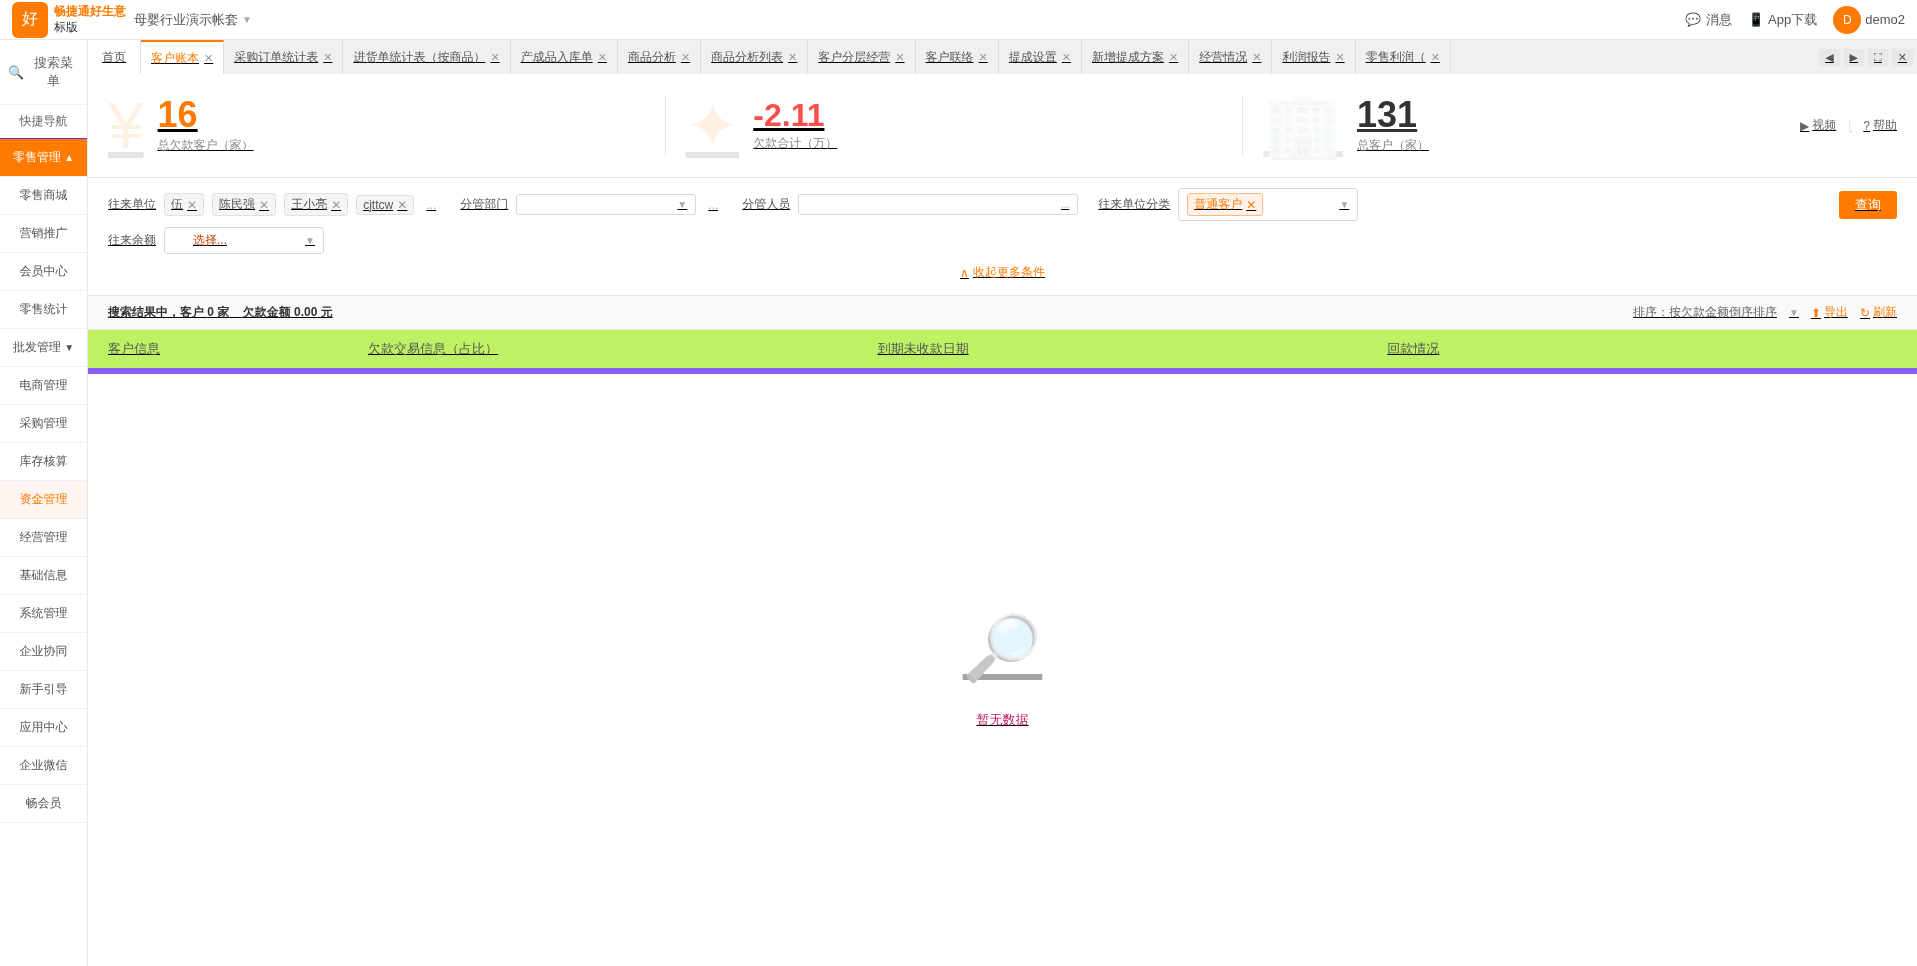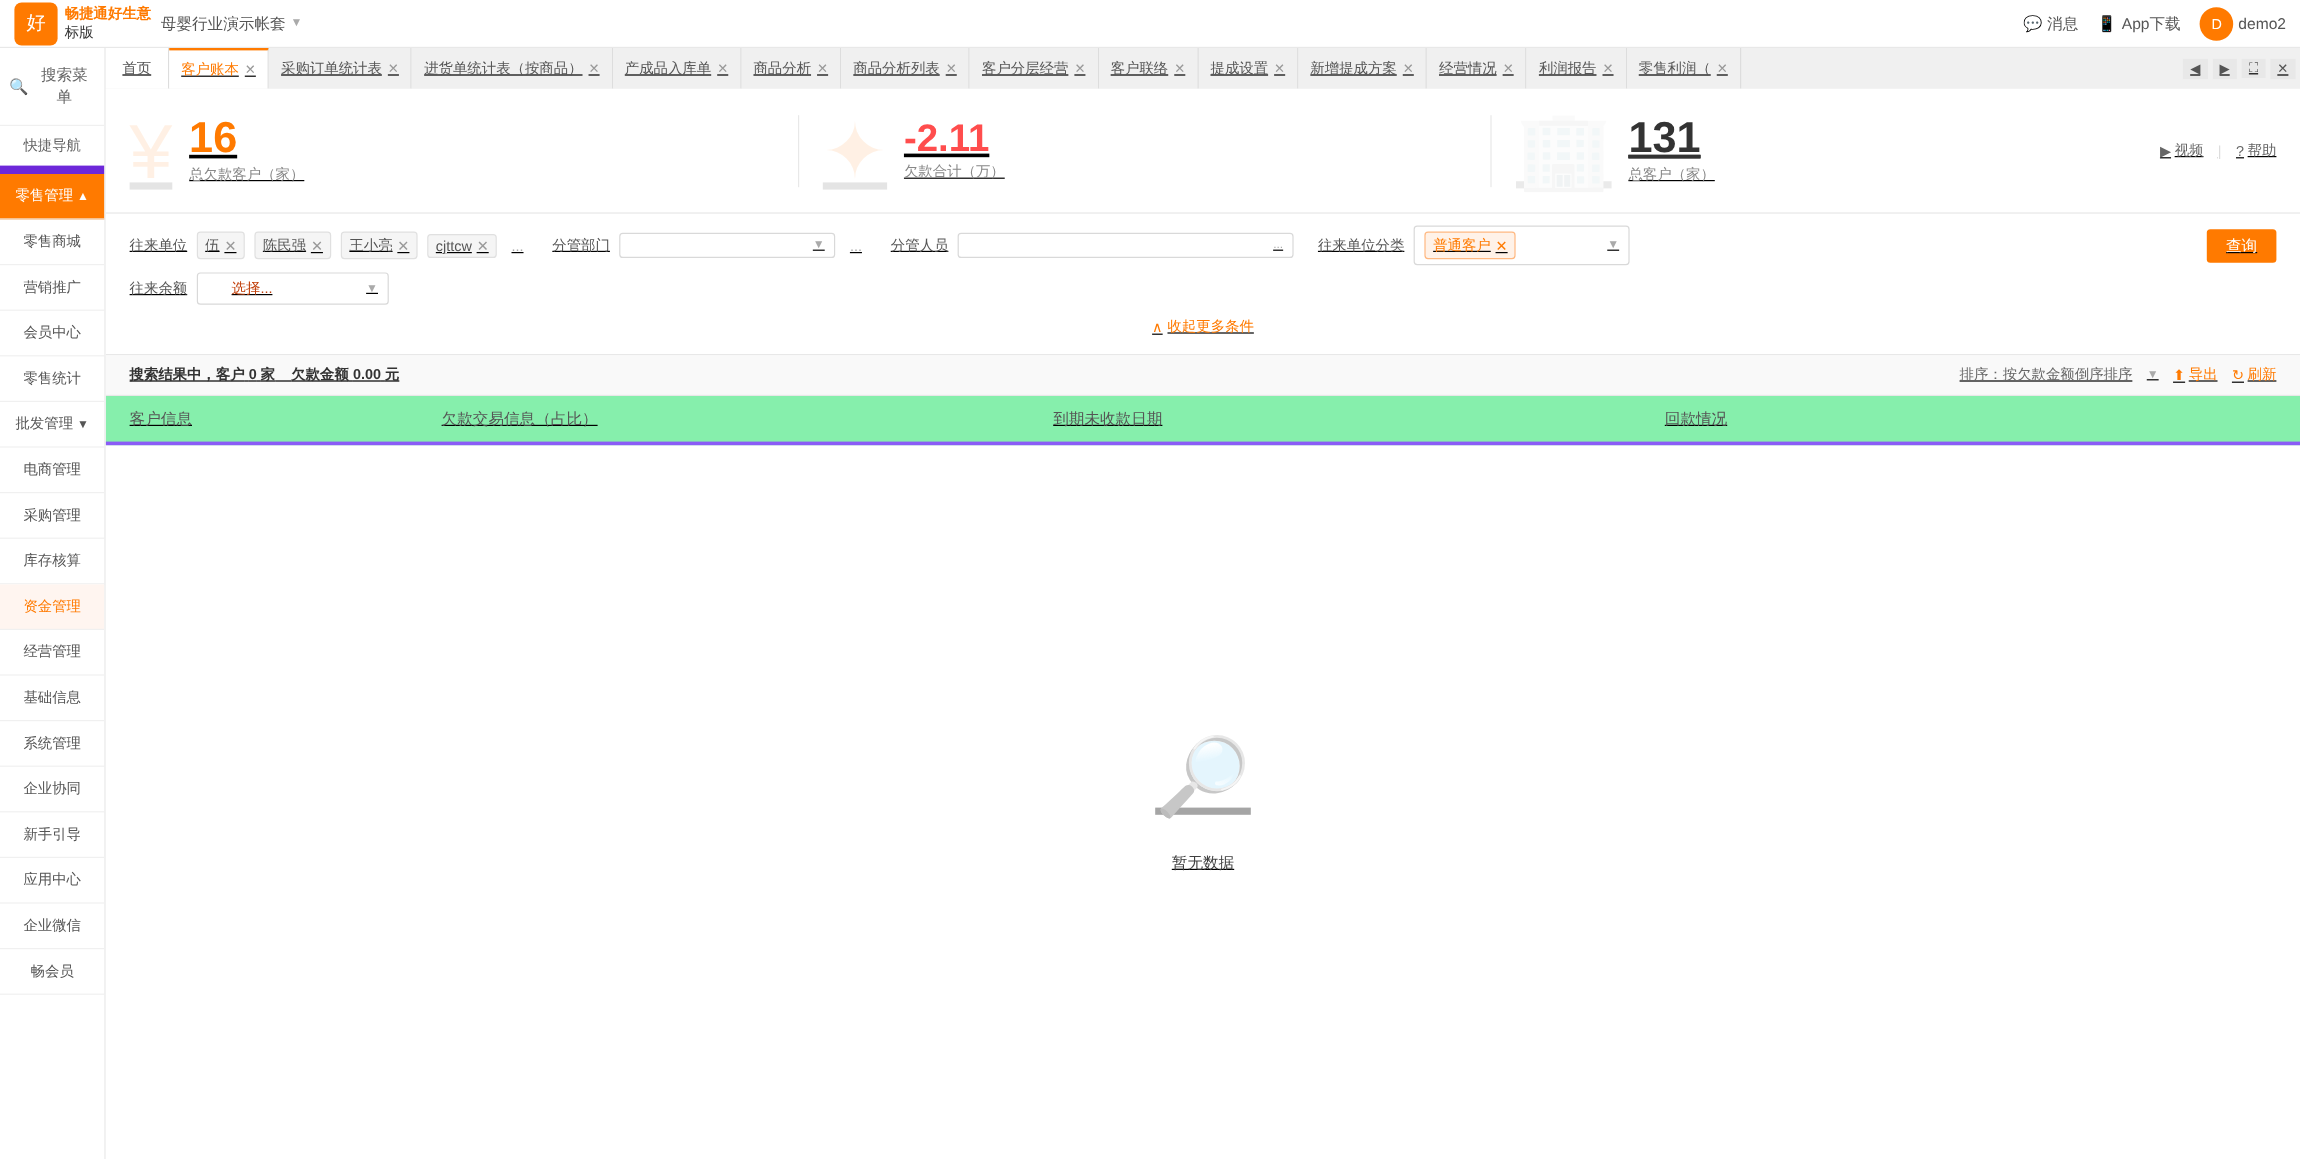--- a/index.html
+++ b/index.html
@@ -17,21 +17,21 @@
     .top-bar-right .icon-btn { display: flex; align-items: center; gap: 4px; cursor: pointer; }
     .avatar { width: 28px; height: 28px; background: #ff7a00; border-radius: 50%; display: flex; align-items: center; justify-content: center; color: white; font-size: 12px; }
 
     
     .main-layout { display: flex; flex: 1; overflow: hidden; }
 
     
     .sidebar { width: 88px; background: #fff; border-right: 1px solid #e8e8e8; display: flex; flex-direction: column; overflow-y: auto; }
     .sidebar-search { padding: 10px 8px; border-bottom: 1px solid #f0f0f0; }
     .sidebar-search-btn { width: 100%; background: none; border: none; color: #666; font-size: 13px; cursor: pointer; display: flex; align-items: center; justify-content: center; gap: 4px; padding: 4px 0; }
-    .sidebar-quick { padding: 8px; border-bottom: 7px solid #6d28d9; text-align: center; font-size: 12px; color: #666; cursor: pointer; }
+    .sidebar-quick { padding: 8px; border-bottom: 1px solid #6d28d9; text-align: center; font-size: 12px; color: #666; cursor: pointer; }
     .sidebar-item { padding: 10px 4px; text-align: center; font-size: 12px; color: #555; cursor: pointer; border-bottom: 1px solid #f0f0f0; }
     .sidebar-item.active { background: #ff7a00; color: white; }
     .sidebar-item.active-sub { color: #ff7a00; background: #fff5f0; }
     .sidebar-item .arrow { font-size: 10px; }
 
     
     .tab-bar { background: #f0f0f0; height: 34px; display: flex; align-items: center; overflow: hidden; position: relative; }
     .tab { display: flex; align-items: center; padding: 0 10px; height: 34px; font-size: 12px; cursor: pointer; white-space: nowrap; border-right: 1px solid #ddd; color: #555; background: #f0f0f0; }
     .tab.active { background: #fff; color: #ff7a00; border-top: 2px solid #ff7a00; }
     .tab .close { margin-left: 5px; color: #999; font-size: 11px; }
@@ -68,26 +68,26 @@
     
     .results-bar { background: #f9f9f9; padding: 8px 20px; display: flex; align-items: center; justify-content: space-between; border-bottom: 1px solid #e8e8e8; }
     .results-info { font-size: 12px; color: #666; }
     .results-info span { font-weight: bold; color: #333; }
     .results-actions { display: flex; align-items: center; gap: 12px; font-size: 12px; color: #666; }
     .sort-select { display: flex; align-items: center; gap: 12px; cursor: pointer; }
     .action-btn { display: flex; align-items: center; gap: 3px; cursor: pointer; color: #ff7a00; }
 
     
     .table-area { background: #fff; flex: 1; overflow-y: auto; }
-    .table-header { display: grid; grid-template-columns: 260px 1fr 1fr 1fr; background: #86efac; padding: 10px 20px; border-bottom: 3px solid #8b5cf6; }
+    .table-header { display: grid; grid-template-columns: 260px 1fr 1fr 1fr; background: #bef264; padding: 10px 20px; border-bottom: 6px solid #8b5cf6; }
     .table-header-cell { font-size: 13px; color: #555; font-weight: normal; }
 
     
     .empty-state { display: flex; flex-direction: column; align-items: center; justify-content: center; flex: 1; padding: 80px 0; }
-    .empty-text { font-size: 13px; color: #404040; margin-top: 25px; }
+    .empty-text { font-size: 13px; color: #be185d; margin-top: 25px; }
 
     .dropdown-arrow { font-size: 10px; color: #aaa; }
   </style>
 </head>
 <body>
 
 <div class="top-bar">
   <div class="top-bar-left">
     <div class="logo-area">
       <div class="logo-icon">好</div>

